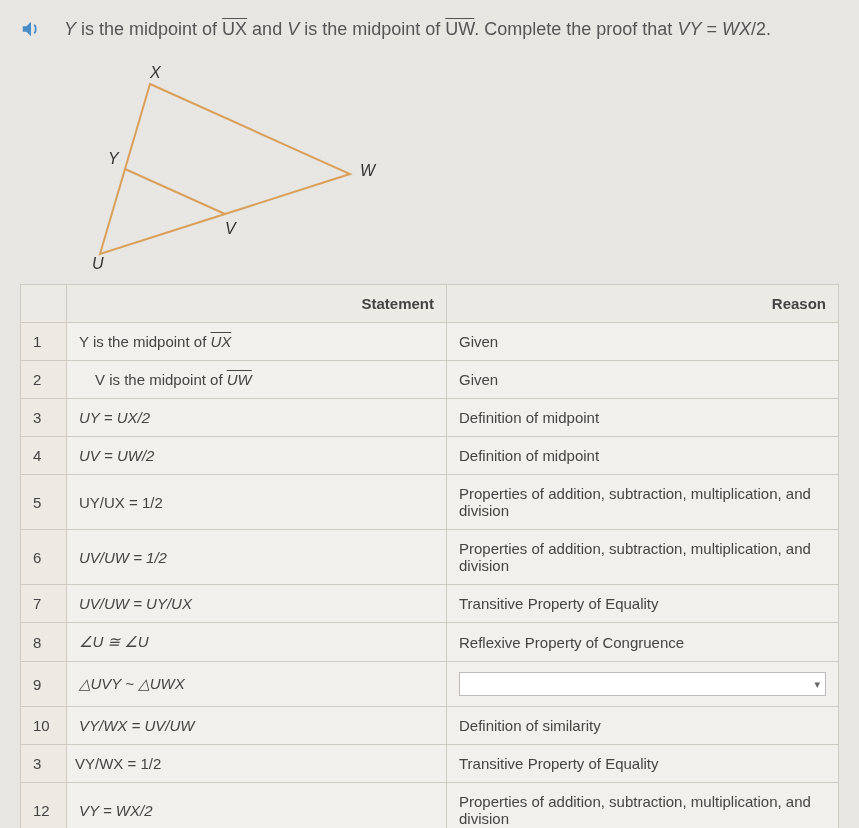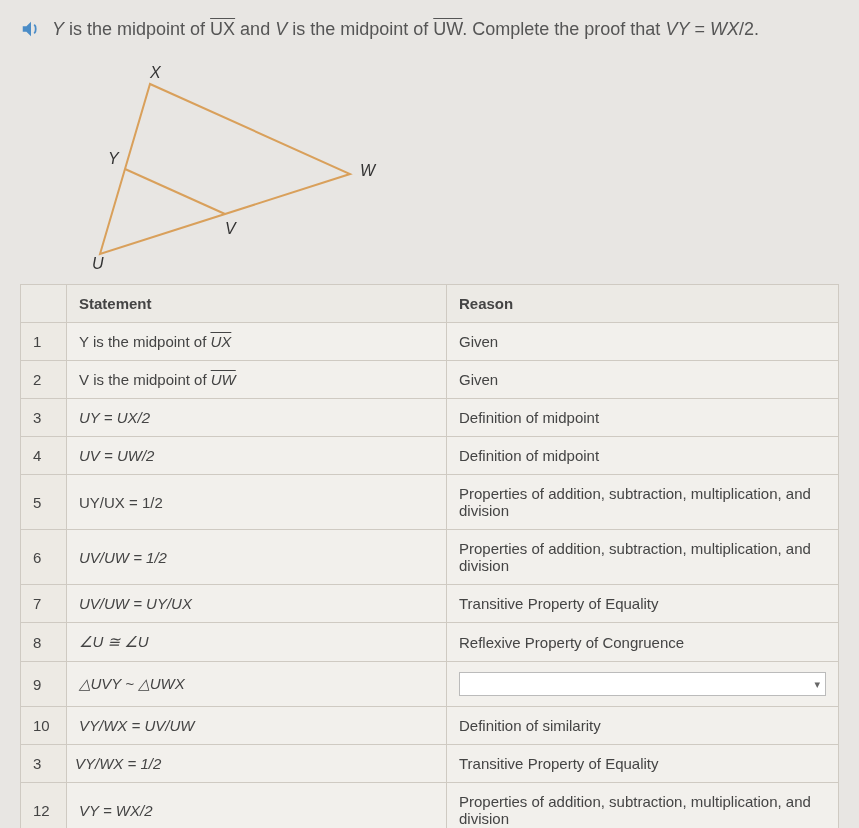--- a/index.html
+++ b/index.html
@@ -4,21 +4,21 @@
 <style>
   * { box-sizing: border-box; }
   body {
     margin: 0;
     padding: 16px 20px 0 20px;
     background: #e8e6e3;
     font-family: Arial, Helvetica, sans-serif;
     color: #333;
     width: 859px;
   }
-  .question-row { display: flex; align-items: flex-start; gap: 10px; }
+  .question-row { display: flex; align-items: flex-start; gap: 22px; }
   .audio-icon { color: #4a8cc7; flex-shrink: 0; margin-top: 2px; }
   .question-text { font-size: 18px; line-height: 1.5; color: #555; }
   .italic { font-style: italic; }
   .overline { text-decoration: overline; }
   .diagram-wrap { margin: 20px 0 10px 50px; }
   .diagram-svg { display: block; }
   .proof-table {
     border-collapse: collapse;
     width: 100%;
     background: #f2f0ec;
@@ -28,20 +28,21 @@
     border: 1px solid #cfcac2;
     padding: 10px 12px;
     text-align: left;
     font-size: 15px;
     color: #444;
     vertical-align: middle;
   }
   .proof-table th {
     background: #eceae5;
     font-weight: bold;
+    text-align: right;
   }
   .num-col { width: 46px; text-align: center; background:#edeae4; }
   .stmt-col { width: 380px; }
   .reason-input {
     width: 100%;
     height: 24px;
     border: 1px solid #bbb;
     background: #fff;
     font-size: 14px;
     padding: 2px 20px 2px 6px;
@@ -91,21 +92,21 @@
     </tr>
   </thead>
   <tbody id="proof-body">
       <tr>
         <td class="num-col">1</td>
         <td style="font-style: italic; margin-top: 20px;"><span style="font-style: normal;">Y is the midpoint of </span><span class="overline">UX</span><span></span></td>
         <td>Given</td>
       </tr>
       <tr>
         <td class="num-col">2</td>
-        <td style="font-style: italic;"><span style="font-style: normal;">V is the midpoint of </span><span class="overline">UW</span><span></span></td>
+        <td style="font-style: italic;"><span style="font-style: normal; margin-left: 16px;">V is the midpoint of </span><span class="overline">UW</span><span></span></td>
         <td>Given</td>
       </tr>
       <tr>
         <td class="num-col">3</td>
         <td style="font-style: italic;">UY = UX/2</td>
         <td>Definition of midpoint</td>
       </tr>
       <tr>
         <td class="num-col">4</td>
         <td style="font-style: italic; margin-left: 7px;">UV = UW/2</td>
@@ -136,21 +137,21 @@
         <td style="font-style: italic;">△UVY ~ △UWX</td>
         <td class="reason-cell-input"><input class="reason-input" readonly="" style=""><span class="dropdown-arrow">▾</span></td>
       </tr>
       <tr>
         <td class="num-col">10</td>
         <td style="font-style: italic; margin-top: 32px;">VY/WX = UV/UW</td>
         <td>Definition of similarity</td>
       </tr>
       <tr>
         <td class="num-col">3</td>
-        <td style="font-style: italic; padding-left: 8px;">VY/WX = 1/2</td>
+        <td style=" padding-left: 8px;">VY/WX = 1/2</td>
         <td>Transitive Property of Equality</td>
       </tr>
       <tr>
         <td class="num-col">12</td>
         <td style="font-style: italic;">VY = WX/2</td>
         <td>Properties of addition, subtraction, multiplication, and division</td>
       </tr>
     </tbody>
 </table>
 

